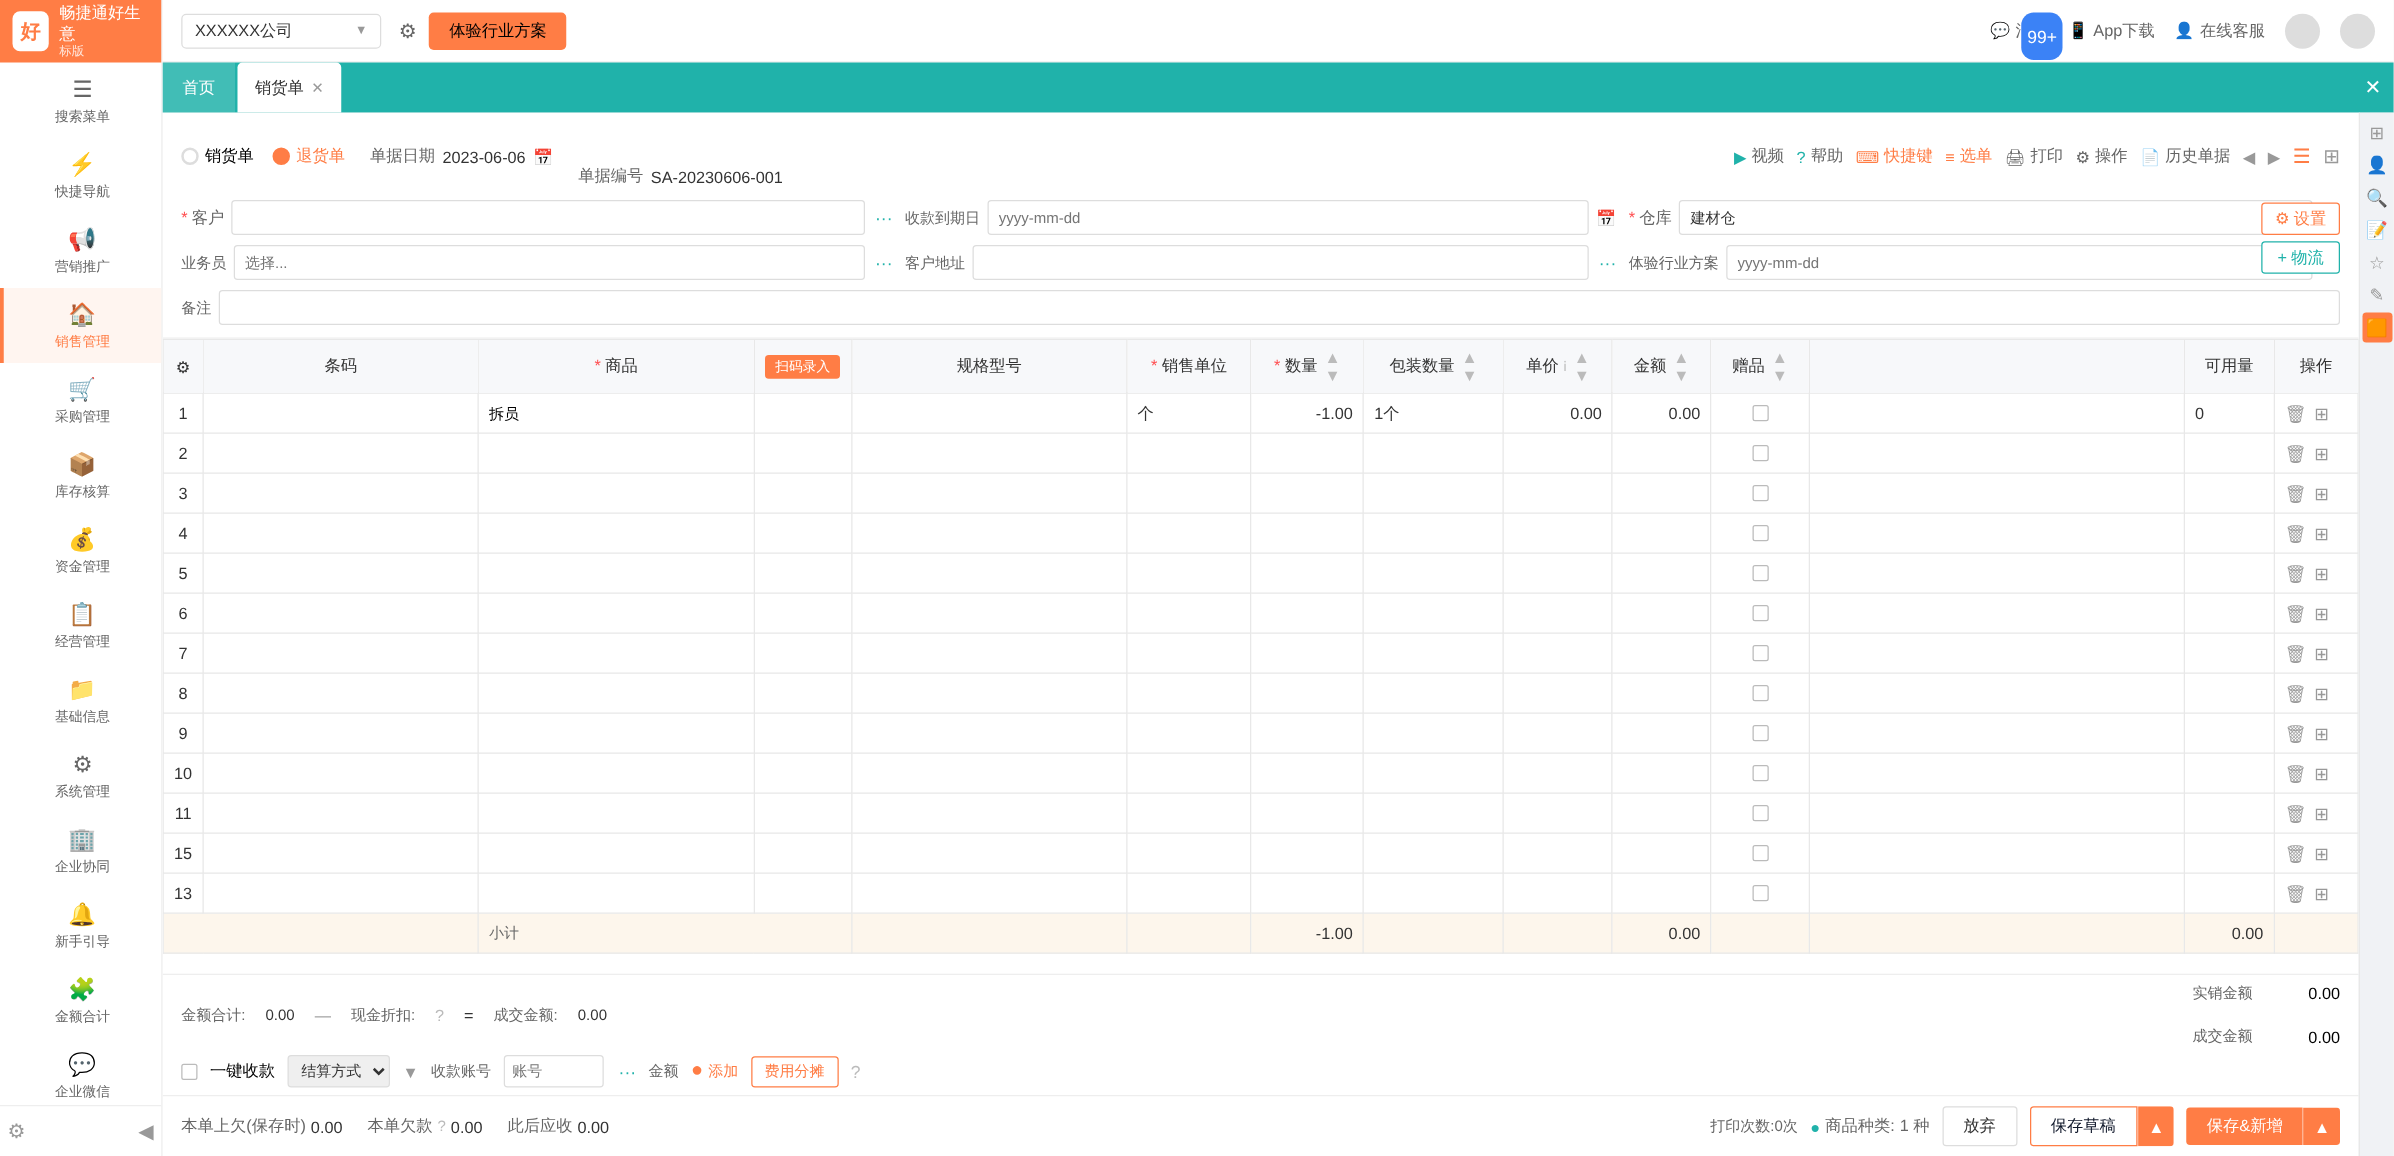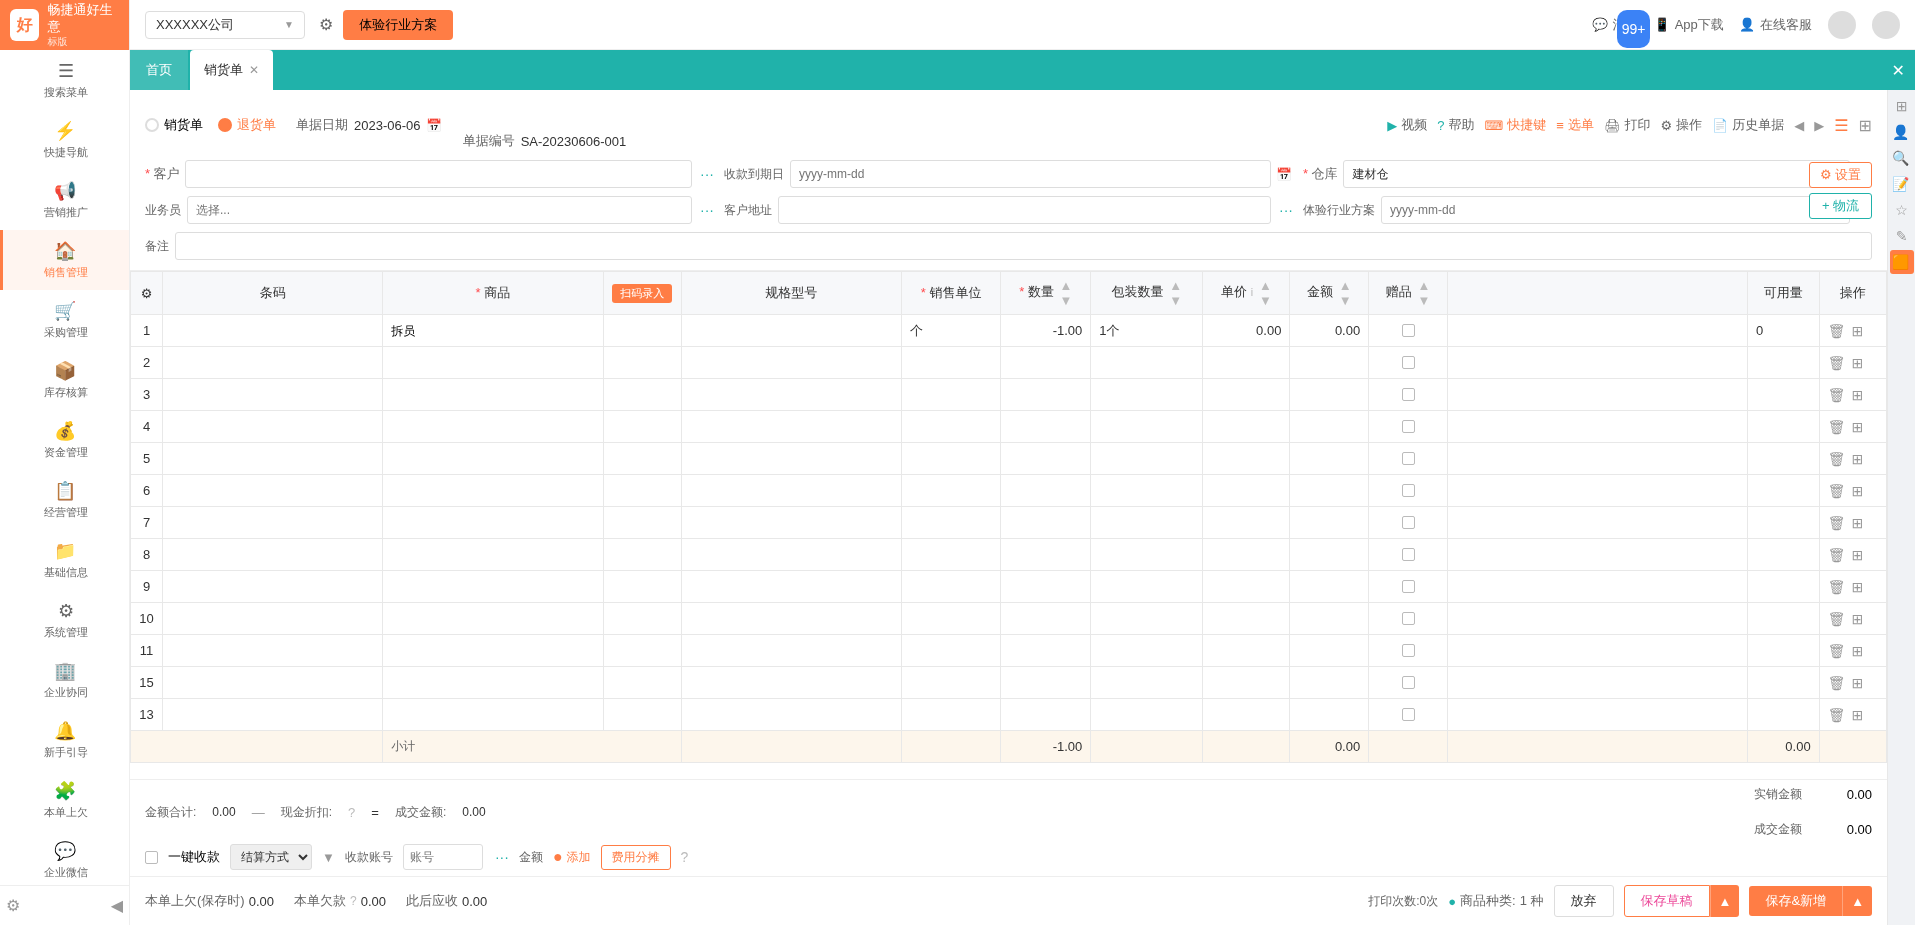--- a/index.html
+++ b/index.html
@@ -99,21 +99,21 @@
     .help-icon { color: #bbb; font-size: 14px; cursor: pointer; }
 
     
     .footer-bar { background: #fff; border-top: 1px solid #eee; padding: 8px 15px; display: flex; align-items: center; gap: 20px; }
     .footer-stat { display: flex; align-items: center; gap: 4px; color: #666; font-size: 12px; }
     .footer-stat-val { color: #333; }
     .footer-right { margin-left: auto; display: flex; align-items: center; gap: 10px; }
     .print-info { color: #666; font-size: 12px; }
     .product-type { display: flex; align-items: center; gap: 4px; font-size: 12px; color: #666; }
     .btn-discard { border: 1px solid #ddd; background: #fff; color: #333; border-radius: 3px; padding: 6px 16px; cursor: pointer; font-size: 13px; }
-    .btn-save-draft { border: 1px solid #ff7d45; background: #fff; color: #ec4899; border-radius: 3px; padding: 6px 16px; cursor: pointer; font-size: 13px; }
+    .btn-save-draft { border: 1px solid #ff7d45; background: #fff; color: #0f172a; border-radius: 3px; padding: 6px 16px; cursor: pointer; font-size: 13px; }
     .btn-save-new { background: #ff7d45; color: #fff; border: none; border-radius: 3px; padding: 6px 16px; cursor: pointer; font-size: 13px; }
     .btn-group { display: flex; }
     .btn-group .btn-save-draft { border-radius: 3px 0 0 3px; }
     .btn-group-arrow { background: #ff7d45; color: #fff; border: none; border-left: 1px solid rgba(255,255,255,0.3); border-radius: 0 3px 3px 0; padding: 6px 8px; cursor: pointer; }
     .btn-group2 { display: flex; }
     .btn-group2 .btn-save-new { border-radius: 3px 0 0 3px; }
     .btn-group2-arrow { background: #ff7d45; color: #fff; border: none; border-left: 1px solid rgba(255,255,255,0.3); border-radius: 0 3px 3px 0; padding: 6px 8px; cursor: pointer; }
 
     
     .right-panel { width: 28px; background: #f0f2f5; display: flex; flex-direction: column; align-items: center; padding: 4px 0; gap: 2px; border-left: 1px solid #e8e8e8; }
@@ -179,21 +179,21 @@
     <div class="sidebar-item">
       <span class="sidebar-item-icon">🏢</span>
       <span class="sidebar-item-label">企业协同</span>
     </div>
     <div class="sidebar-item">
       <span class="sidebar-item-icon">🔔</span>
       <span class="sidebar-item-label">新手引导</span>
     </div>
     <div class="sidebar-item">
       <span class="sidebar-item-icon">🧩</span>
-      <span class="sidebar-item-label">本单上欠</span>
+      <span class="sidebar-item-label">金额合计</span>
     </div>
     <div class="sidebar-item">
       <span class="sidebar-item-icon">💬</span>
       <span class="sidebar-item-label">企业微信</span>
     </div>
 
   </div>
   <div class="sidebar-footer">
     <span class="sidebar-footer-icon">⚙</span>
     <span class="sidebar-footer-icon">◀</span>

